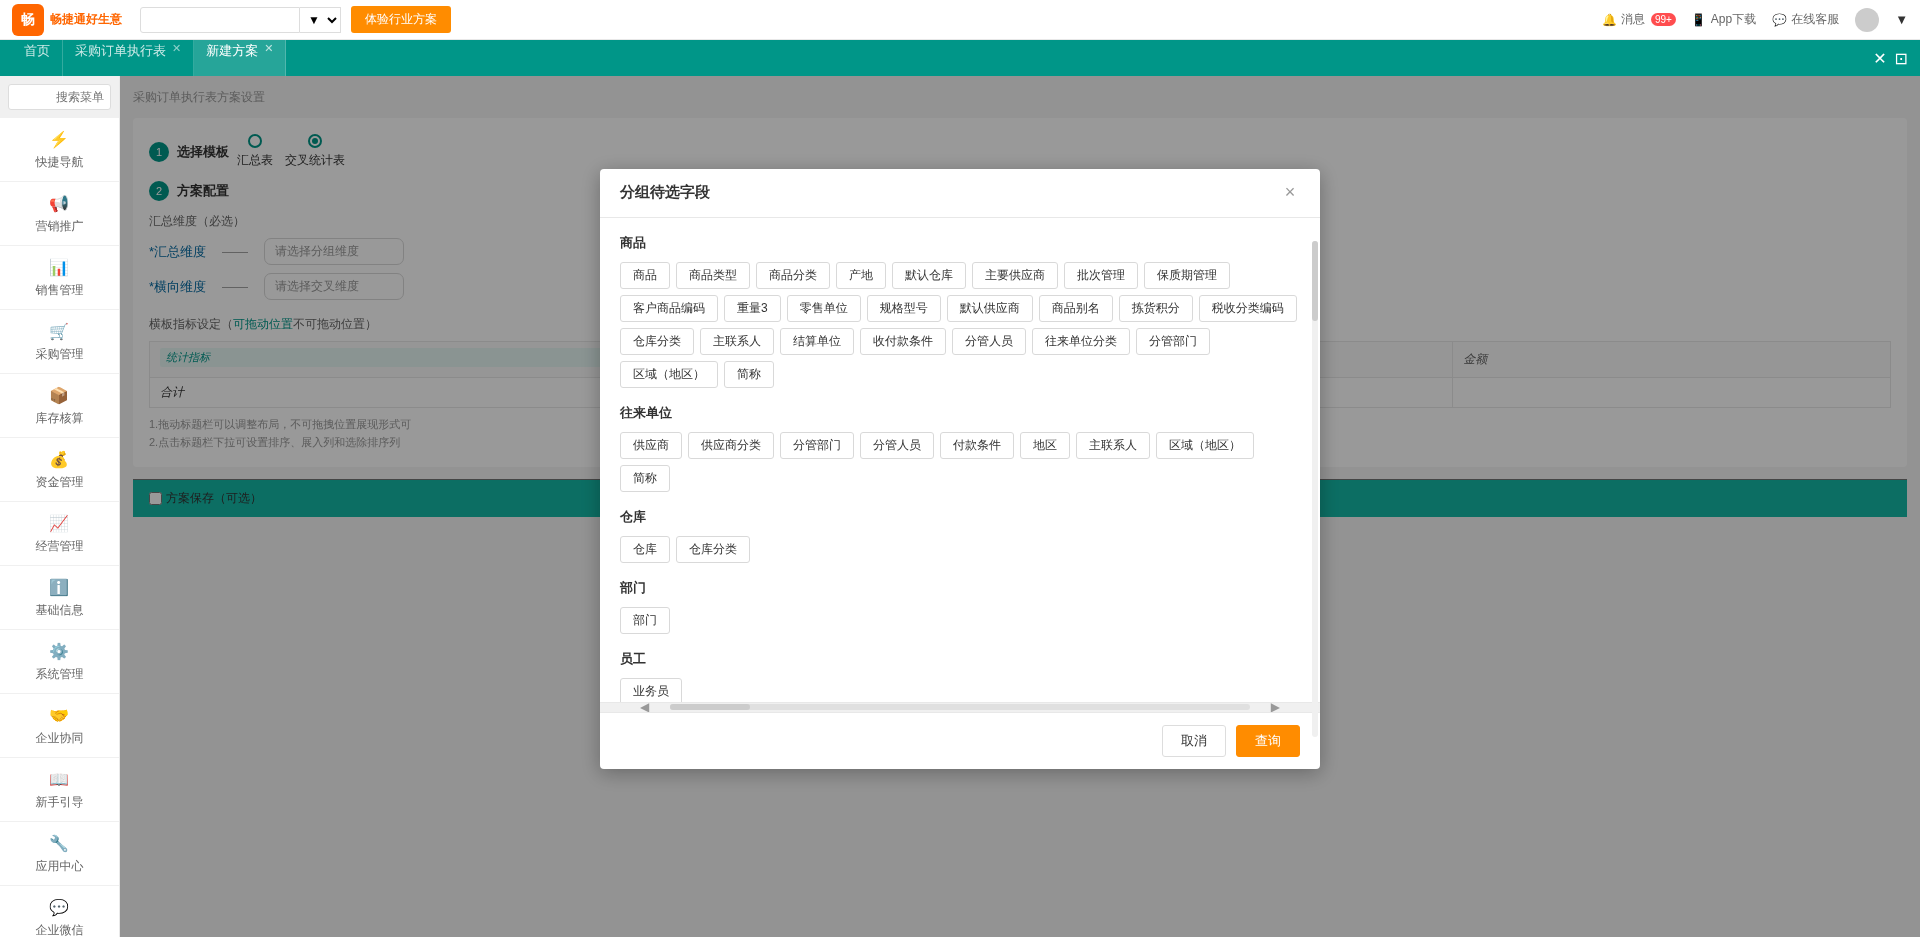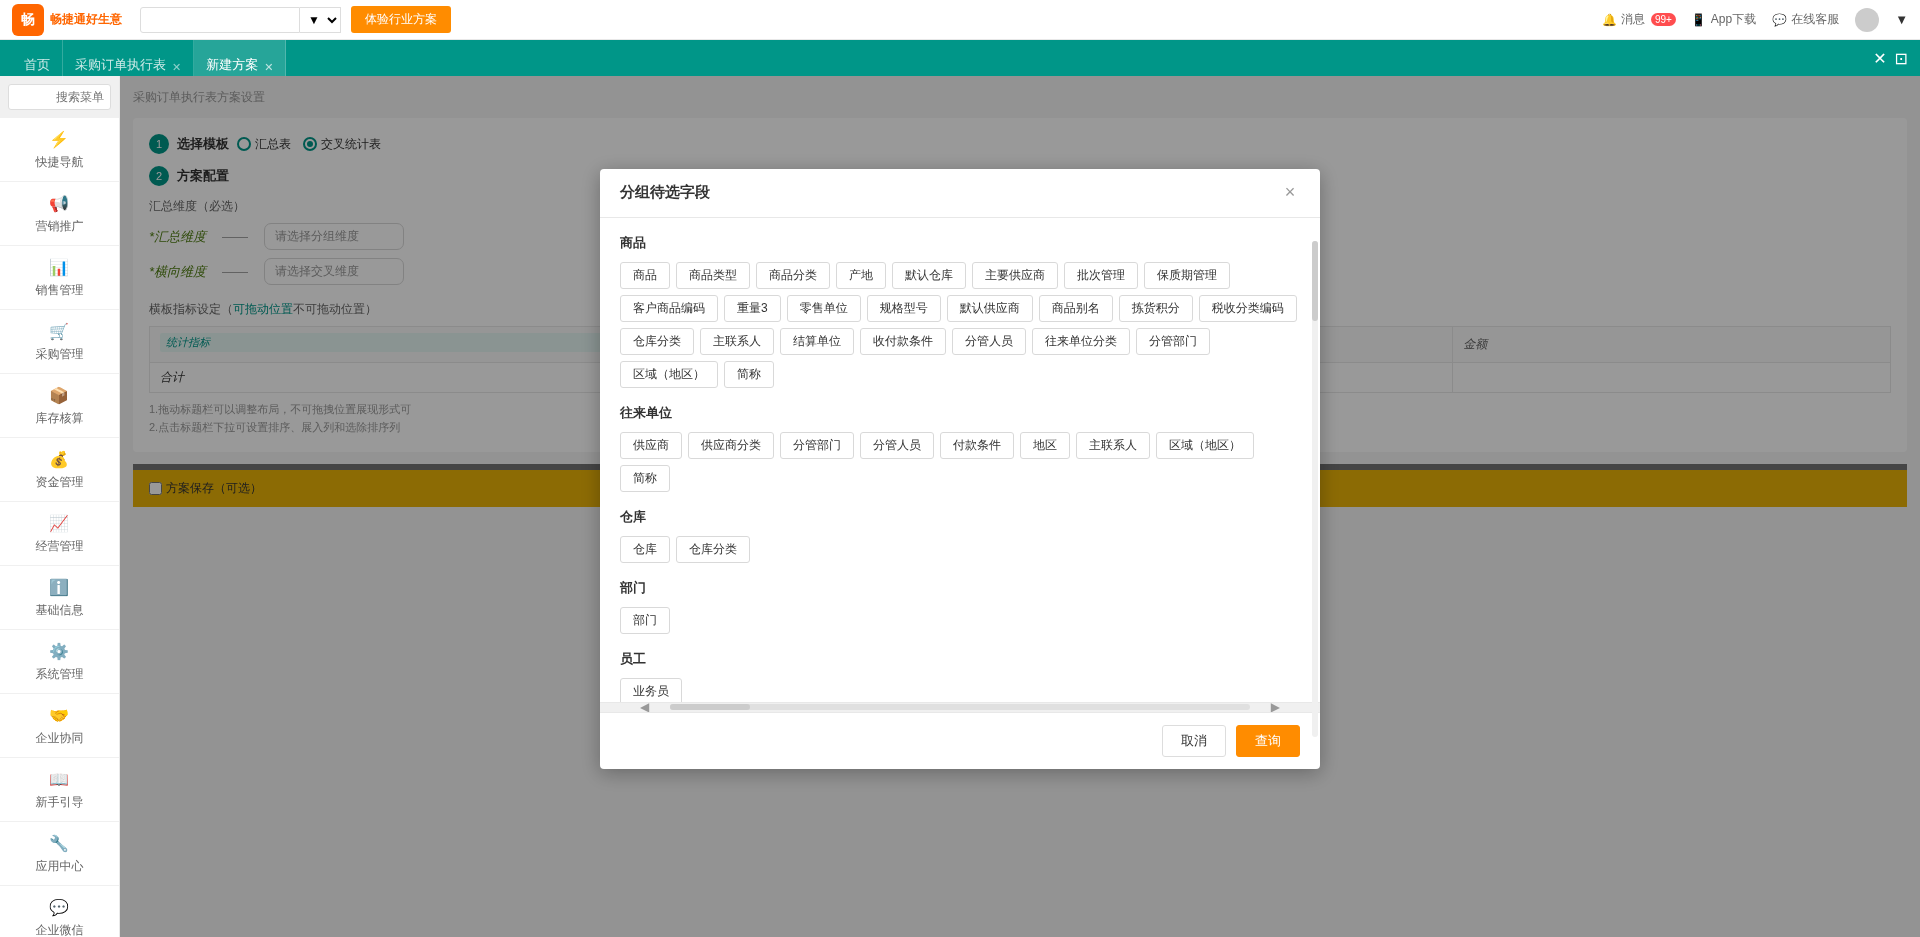--- a/index.html
+++ b/index.html
@@ -67,21 +67,21 @@
       height: 36px;
       background: #009688;
       display: flex;
       align-items: center;
       padding: 0 12px;
       position: fixed;
       top: 40px; left: 0; right: 0;
       z-index: 99;
     }
     .tab-item {
-      display: flex; align-items: flex-end;
+      display: flex; align-items: flex-start;
       padding: 6px 12px; height: 44px;
       color: rgba(255,255,255,0.8);
       cursor: pointer; font-size: 13px;
       border-right: 1px solid rgba(255,255,255,0.2);
       gap: 6px;
     }
     .tab-item.active { background: rgba(255,255,255,0.15); color: #fff; }
     .tab-close { font-size: 11px; opacity: 0.7; }
 
     
@@ -228,28 +228,28 @@
       margin-bottom: 12px;
     }
     .step-row { display: flex; align-items: center; gap: 8px; margin-bottom: 12px; }
     .step-num {
       width: 20px; height: 20px; background: #009688; color: #fff;
       border-radius: 50%; display: flex; align-items: center; justify-content: center;
       font-size: 11px; flex-shrink: 0;
     }
     .step-label { font-weight: bold; color: #333; font-size: 13px; }
     .radio-group { display: flex; align-items: center; gap: 12px; }
-    .radio-item { display: flex; align-items: center; gap: 4px; cursor: pointer; font-size: 12px; }
+    .radio-item { display: flex; align-items: center; gap: 4px; cursor: pointer; font-size: 12px; flex-direction: column; }
     .radio-dot { width: 14px; height: 14px; border: 2px solid #009688; border-radius: 50%; display: flex; align-items: center; justify-content: center; }
     .radio-dot.active::after { content: ''; width: 6px; height: 6px; background: #009688; border-radius: 50%; }
 
     .config-section { margin-bottom: 16px; }
     .config-label { color: #666; font-size: 12px; margin-bottom: 8px; }
     .config-row { display: flex; align-items: center; gap: 8px; margin-bottom: 8px; }
-    .required { color: #4d7c0f; font-style: italic; }
+    .required { color: #0369a1; }
     .select-placeholder {
       border: 1px solid #d9d9d9; padding: 4px 10px;
       border-radius: 7px; min-width: 140px;
       font-size: 12px; color: #999; background: #fff;
     }
 
     
     .data-table { width: 100%; border-collapse: collapse; font-size: 12px; }
     .data-table th, .data-table td {
       border: 1px solid #e8e8e8;
@@ -258,22 +258,22 @@
       font-style: italic;
     }
     .data-table th { background: #fafafa; font-weight: normal; color: #666; }
     .table-label { background: #e6f7f4; color: #009688; padding: 2px 6px; border-radius: 2px; font-size: 11px; margin-bottom: 4px; }
 
     .tip-text { font-size: 11px; color: #999; margin-top: 8px; line-height: 1.6; }
 
     .bottom-bar {
       display: flex; align-items: center; justify-content: space-between;
       padding: 10px 16px;
-      border-top: 6px solid #737373;
-      background: #eab308;
+      border-top: 1px solid #737373;
+      background: #14b8a6;
     }
     .checkbox-label { display: flex; align-items: center; gap: 4px; font-size: 12px; cursor: pointer; }
   </style>
 </head>
 <body>
 
 <div class="top-header">
   <div class="logo-area">
     <div class="logo-icon">
       <span>畅</span>

